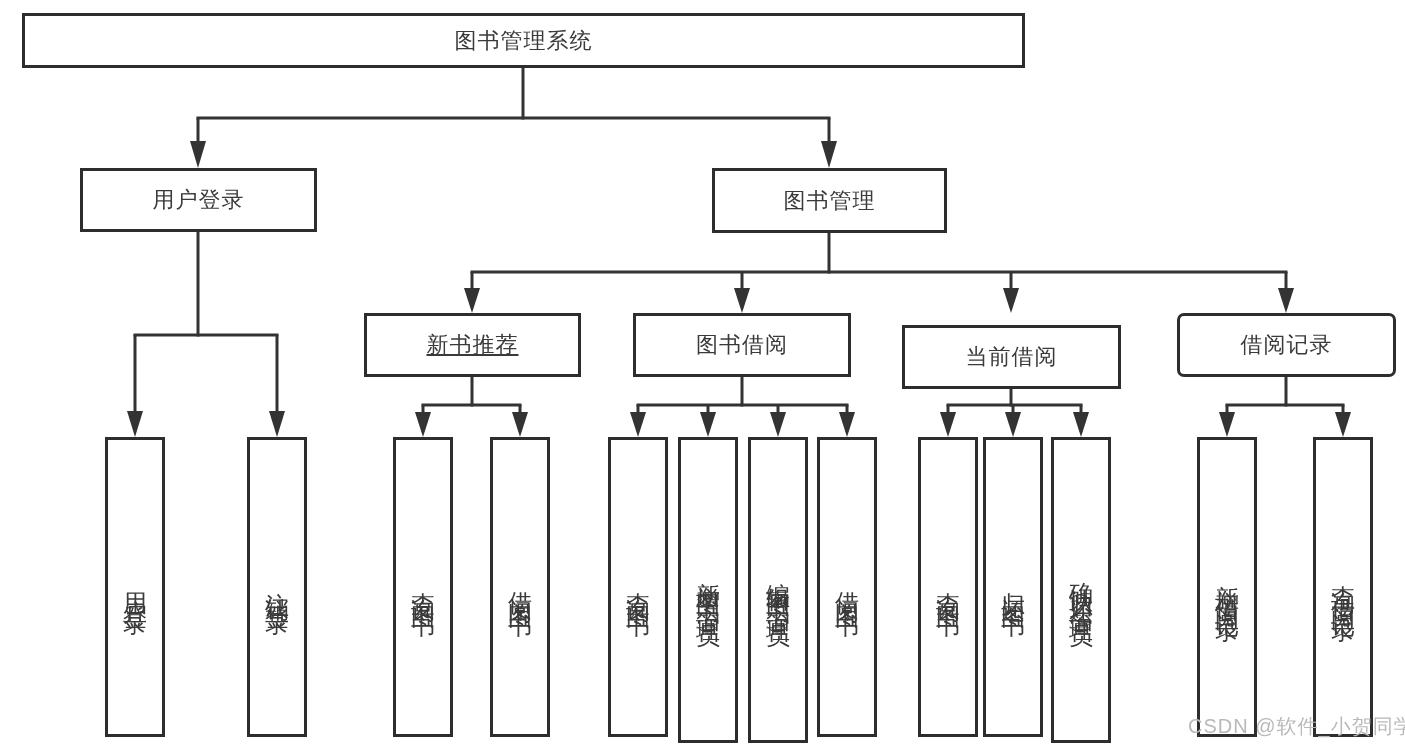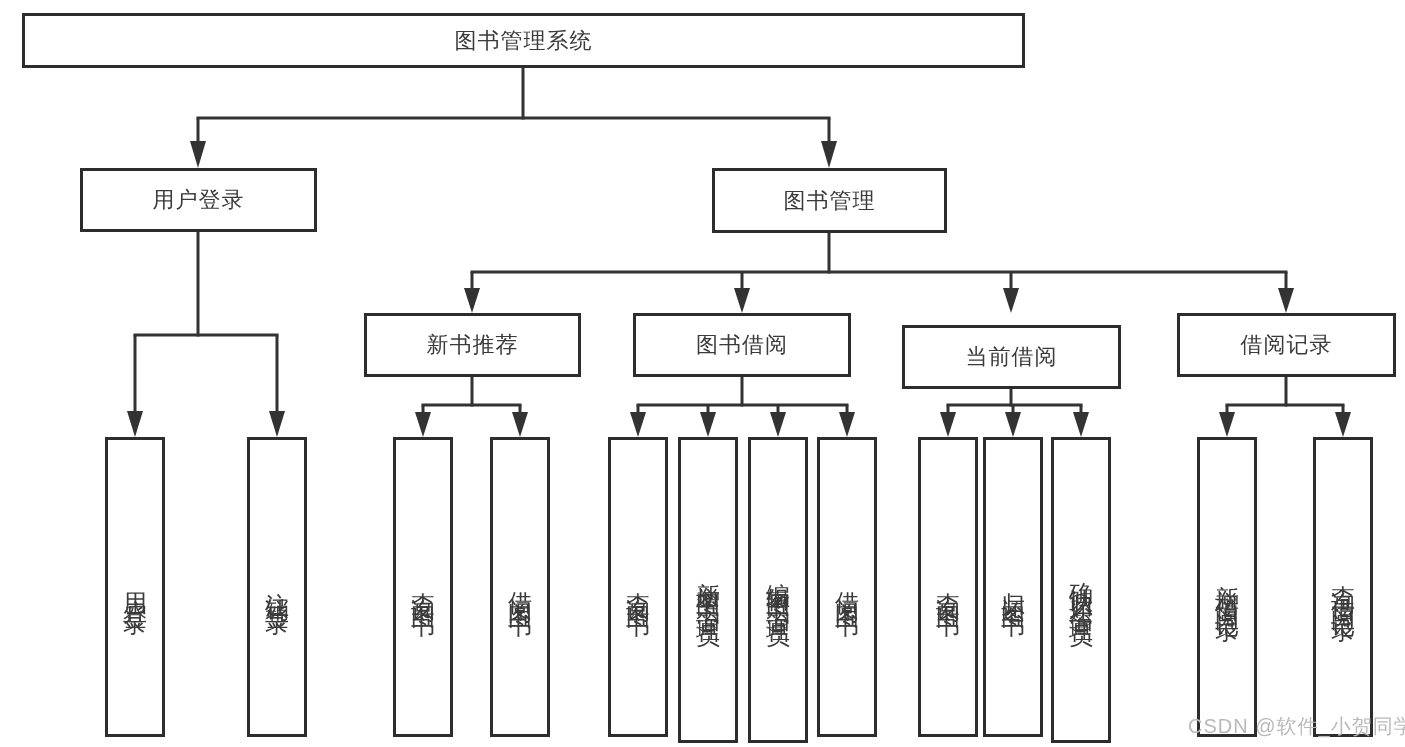--- a/index.html
+++ b/index.html
@@ -132,24 +132,24 @@
     <polygon points="1219,412 1235,412 1227,437"></polygon>
     <line x1="1343" y1="405" x2="1343" y2="414"></line>
     <polygon points="1335,412 1351,412 1343,437"></polygon>
   </svg>
 
   <div class="node" style="left:22px; top:13px; width:1003px; height:55px;">图书管理系统</div>
 
   <div class="node" style="left:80px; top:168px; width:237px; height:64px;">用户登录</div>
   <div class="node" style="left:712px; top:168px; width:235px; height:65px;">图书管理</div>
 
-  <div class="node" style="left:364px; top:313px; width:217px; height:64px;">新书推荐</div>
+  <div class="node" style="left:364px; top:313px; width:217px; height:64px;text-decoration:underline;">新书推荐</div>
   <div class="node" style="left:633px; top:313px; width:218px; height:64px;text-align:right;">图书借阅</div>
   <div class="node" style="left:902px; top:325px; width:219px; height:64px;">当前借阅</div>
-  <div class="node" style="left:1177px; top:313px; width:219px; height:64px;">借阅记录</div>
+  <div class="node" style="left:1177px; top:313px; width:219px; height:64px;border-radius:7px;">借阅记录</div>
 
   <div class="leaf" style="left:105px;">
     <span>用户登录</span>
   </div>
   <div class="leaf" style="left:247px;">
     <span>注销登录</span>
   </div>
 
   <div class="leaf" style="left:393px;">
     <span>查询图书</span>

